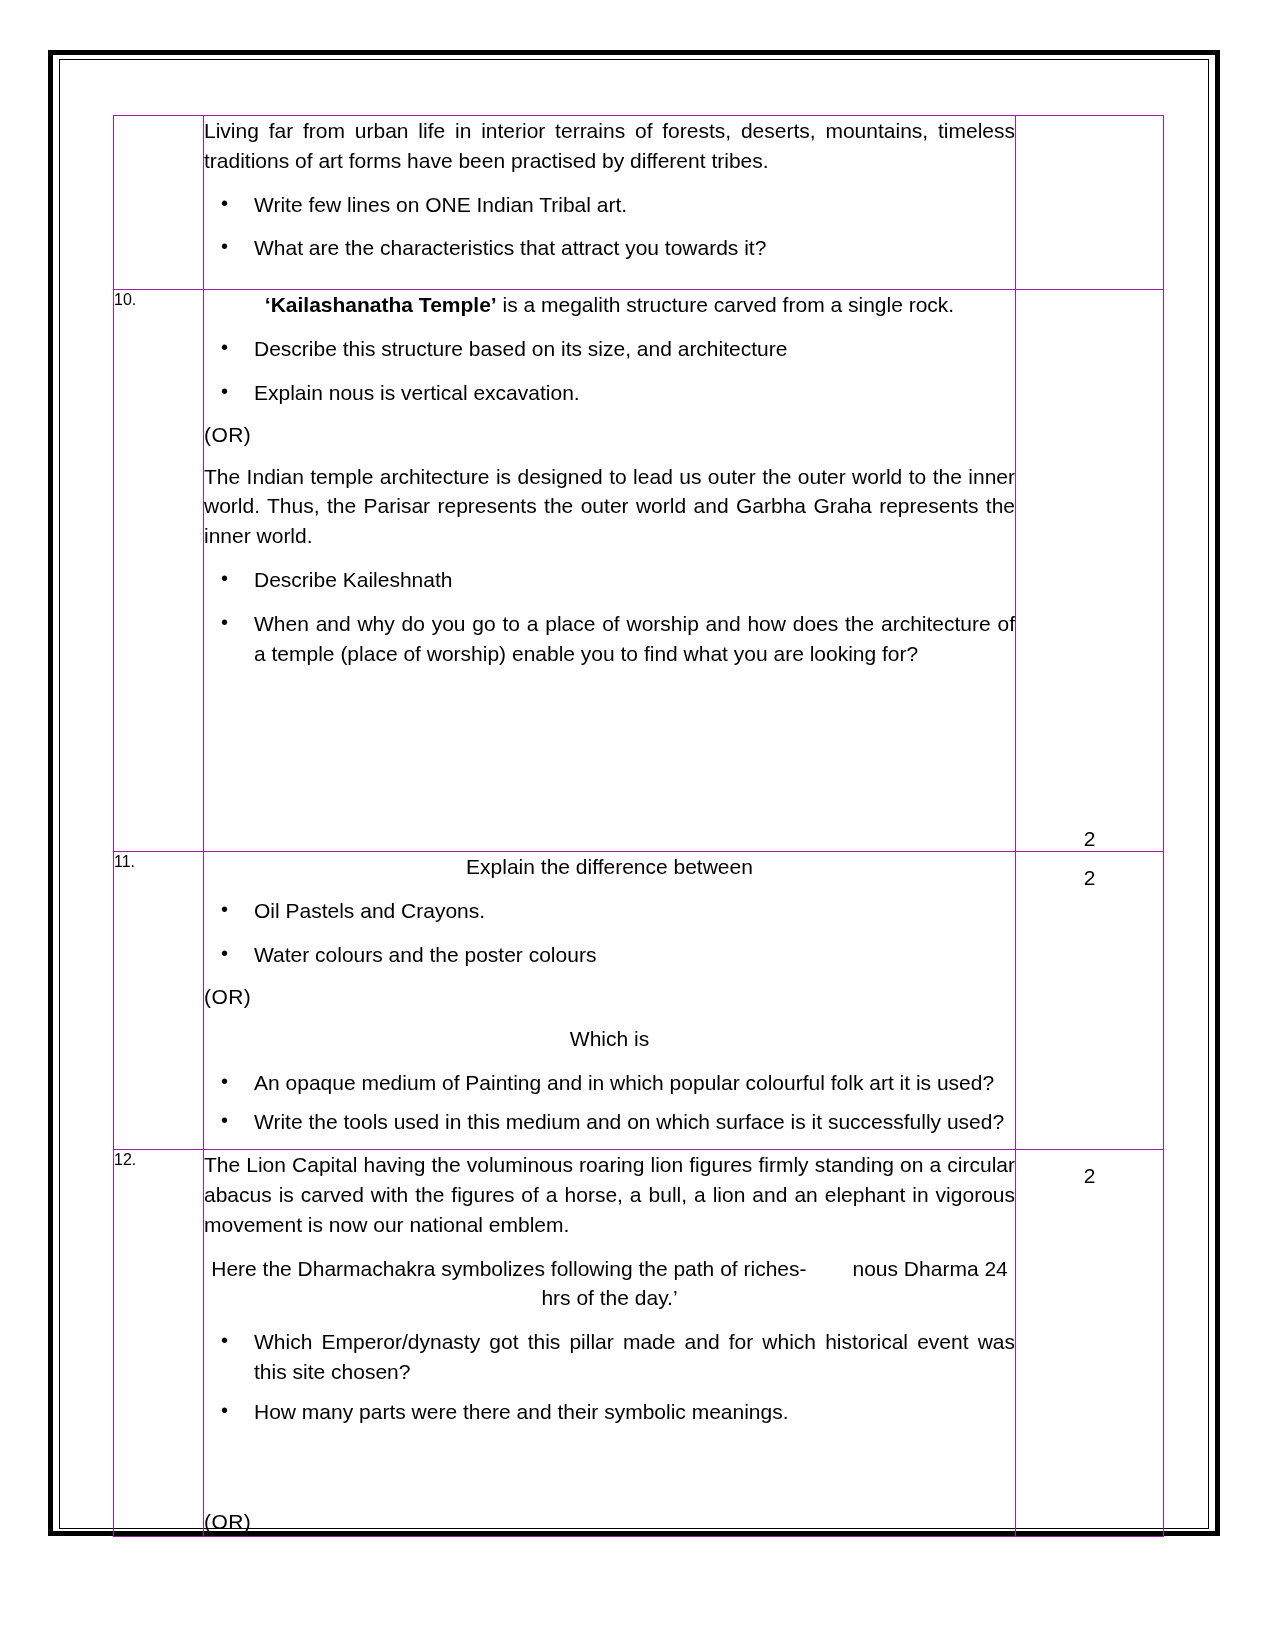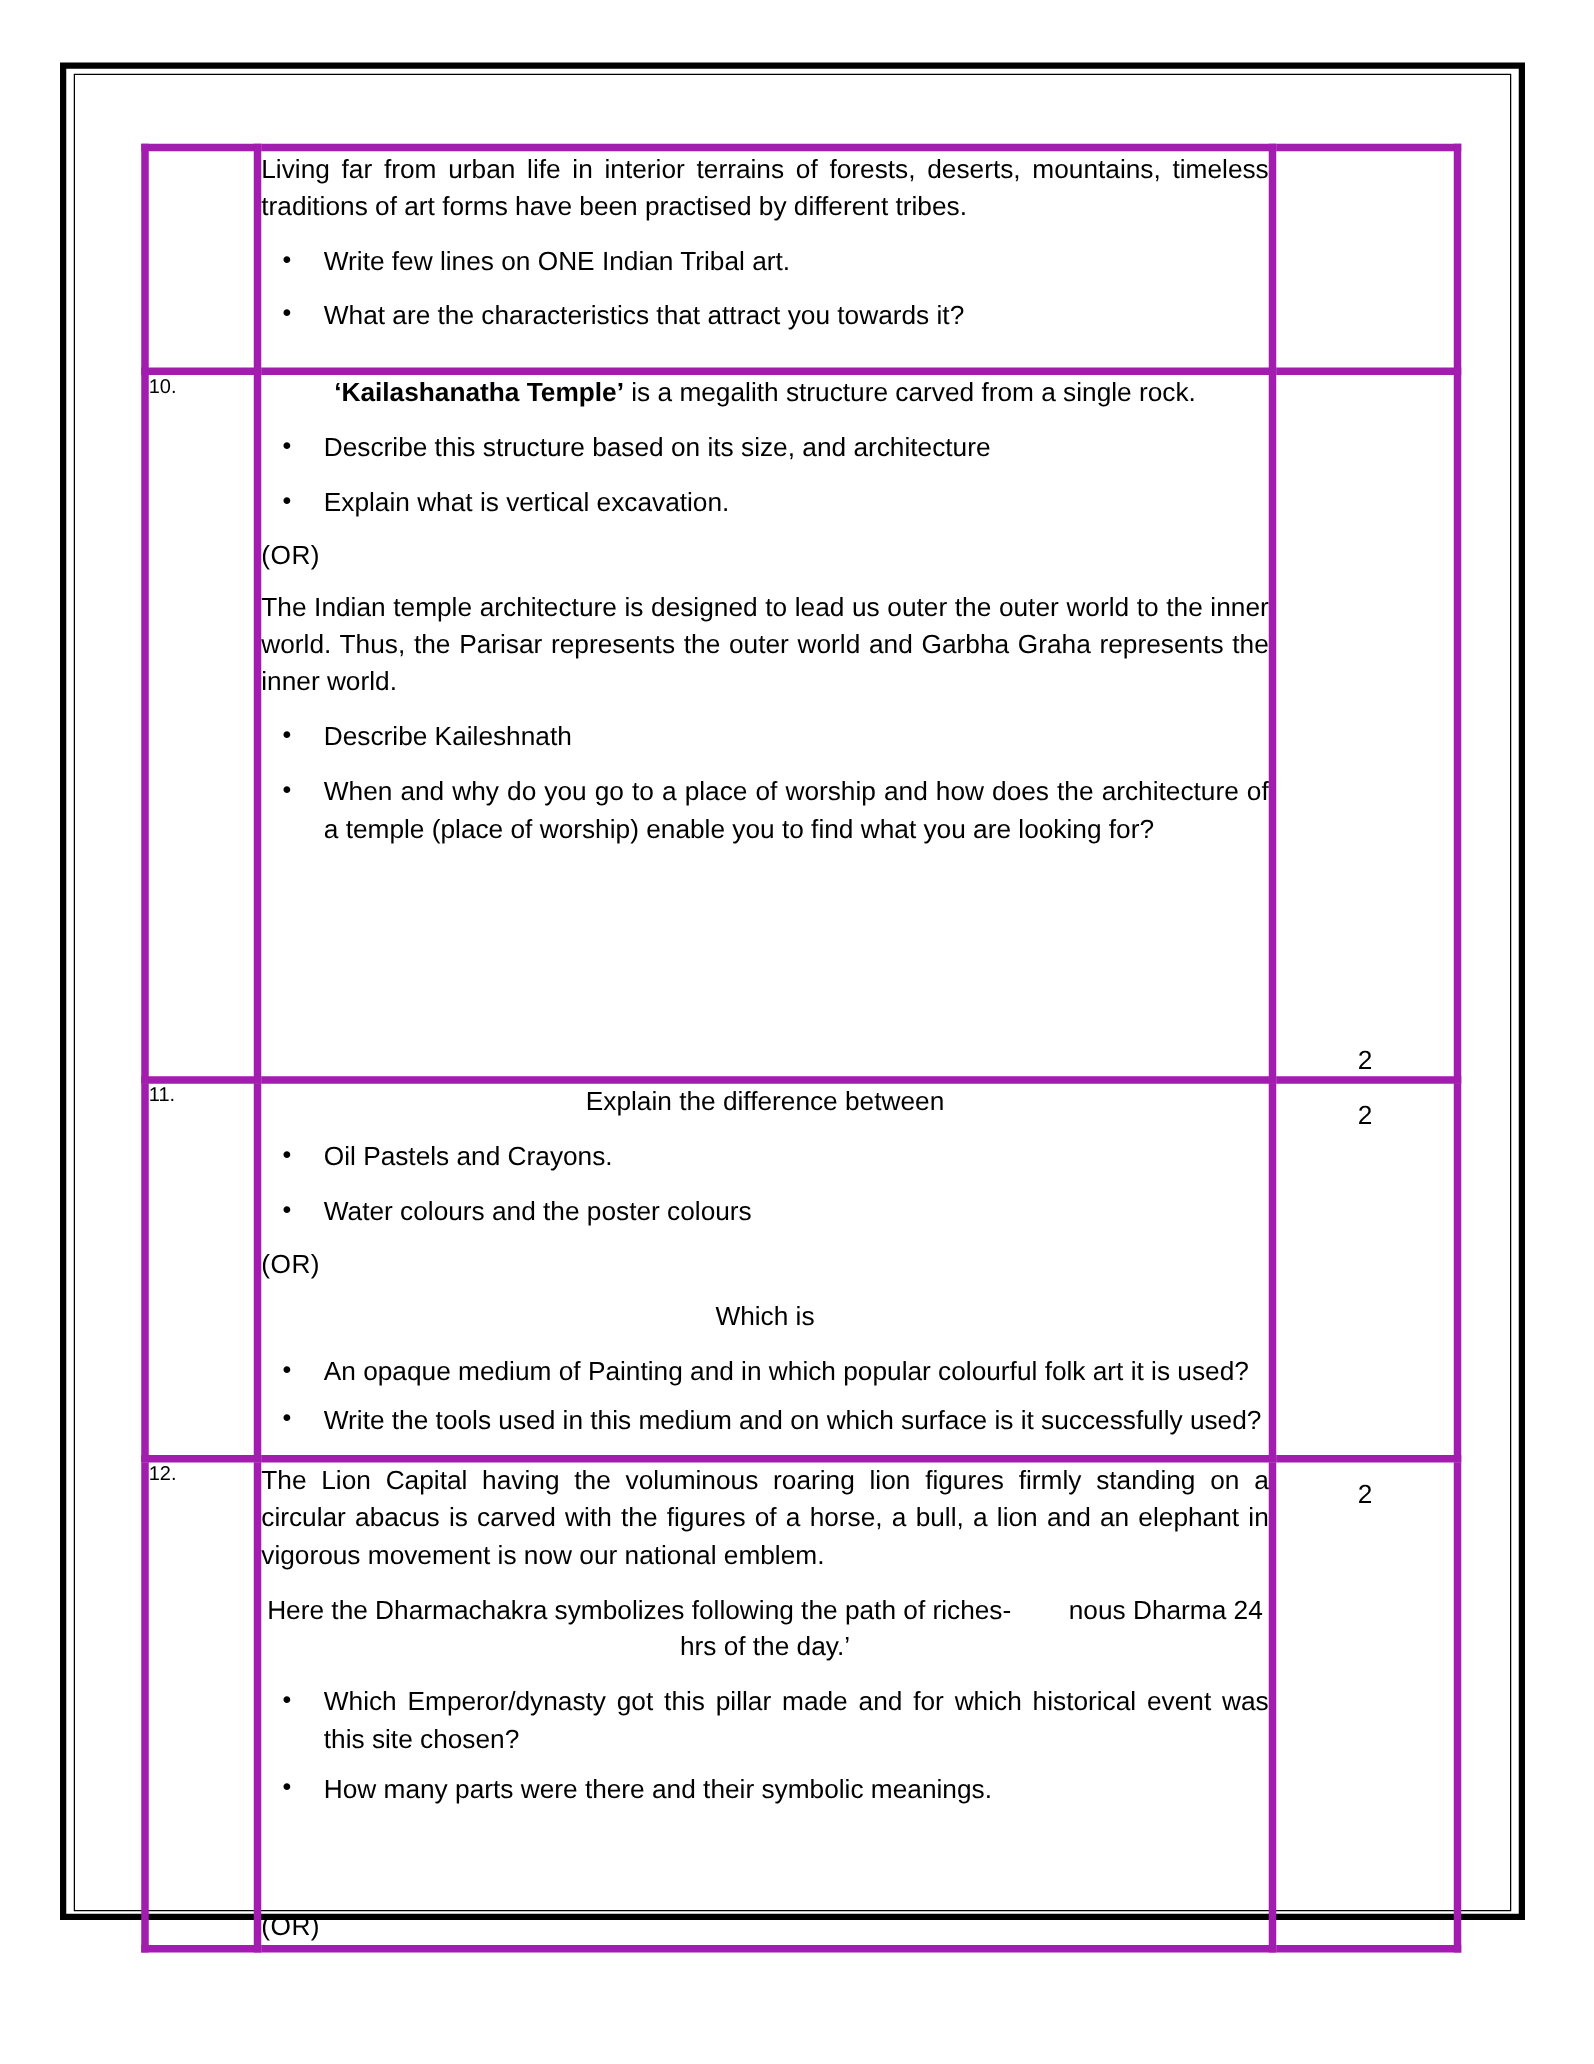--- a/index.html
+++ b/index.html
@@ -42,21 +42,21 @@
   }
   .qtable {
     position: absolute;
     left: 113px;
     top: 115px;
     width: 1050px;
     border-collapse: collapse;
     table-layout: fixed;
   }
   .qtable td {
-    border: 6px solid #a21caf;
+    border: 1px solid #a21caf;
     vertical-align: top;
     padding: 0;
     box-sizing: border-box;
   }
   col.c-num  { width: 90px; }
   col.c-body { width: 812px; }
   col.c-mark { width: 148px; }
 
   .num-cell {
     font-size: 16px;
@@ -147,21 +147,21 @@
         </td>
         <td class="mark-cell"></td>
       </tr>
 
       <tr>
         <td class="num-cell">10.</td>
         <td class="body-cell">
           <p class="para nojustify"><span class="bold">‘Kailashanatha Temple’</span><span> is a megalith structure carved from a single rock.</span></p>
           <ul class="blist">
             <li>Describe this structure based on its size, and architecture</li>
-            <li>Explain what is vertical excavation.</li>
+            <li>Explain nous is vertical excavation.</li>
           </ul>
           <p class="or spaced-top">(OR)</p>
           <p class="para">The Indian temple architecture is designed to lead us outer the outer world to the inner world. Thus, the Parisar represents the outer world and Garbha Graha represents the inner world.</p>
           <ul class="blist">
             <li>Describe Kaileshnath</li>
             <li class="just">When and why do you go to a place of worship and how does the architecture of a temple (place of worship) enable you to find what you are looking for?</li>
           </ul>
           <div class="spacer-md"></div>
         </td>
         <td class="mark-cell">

